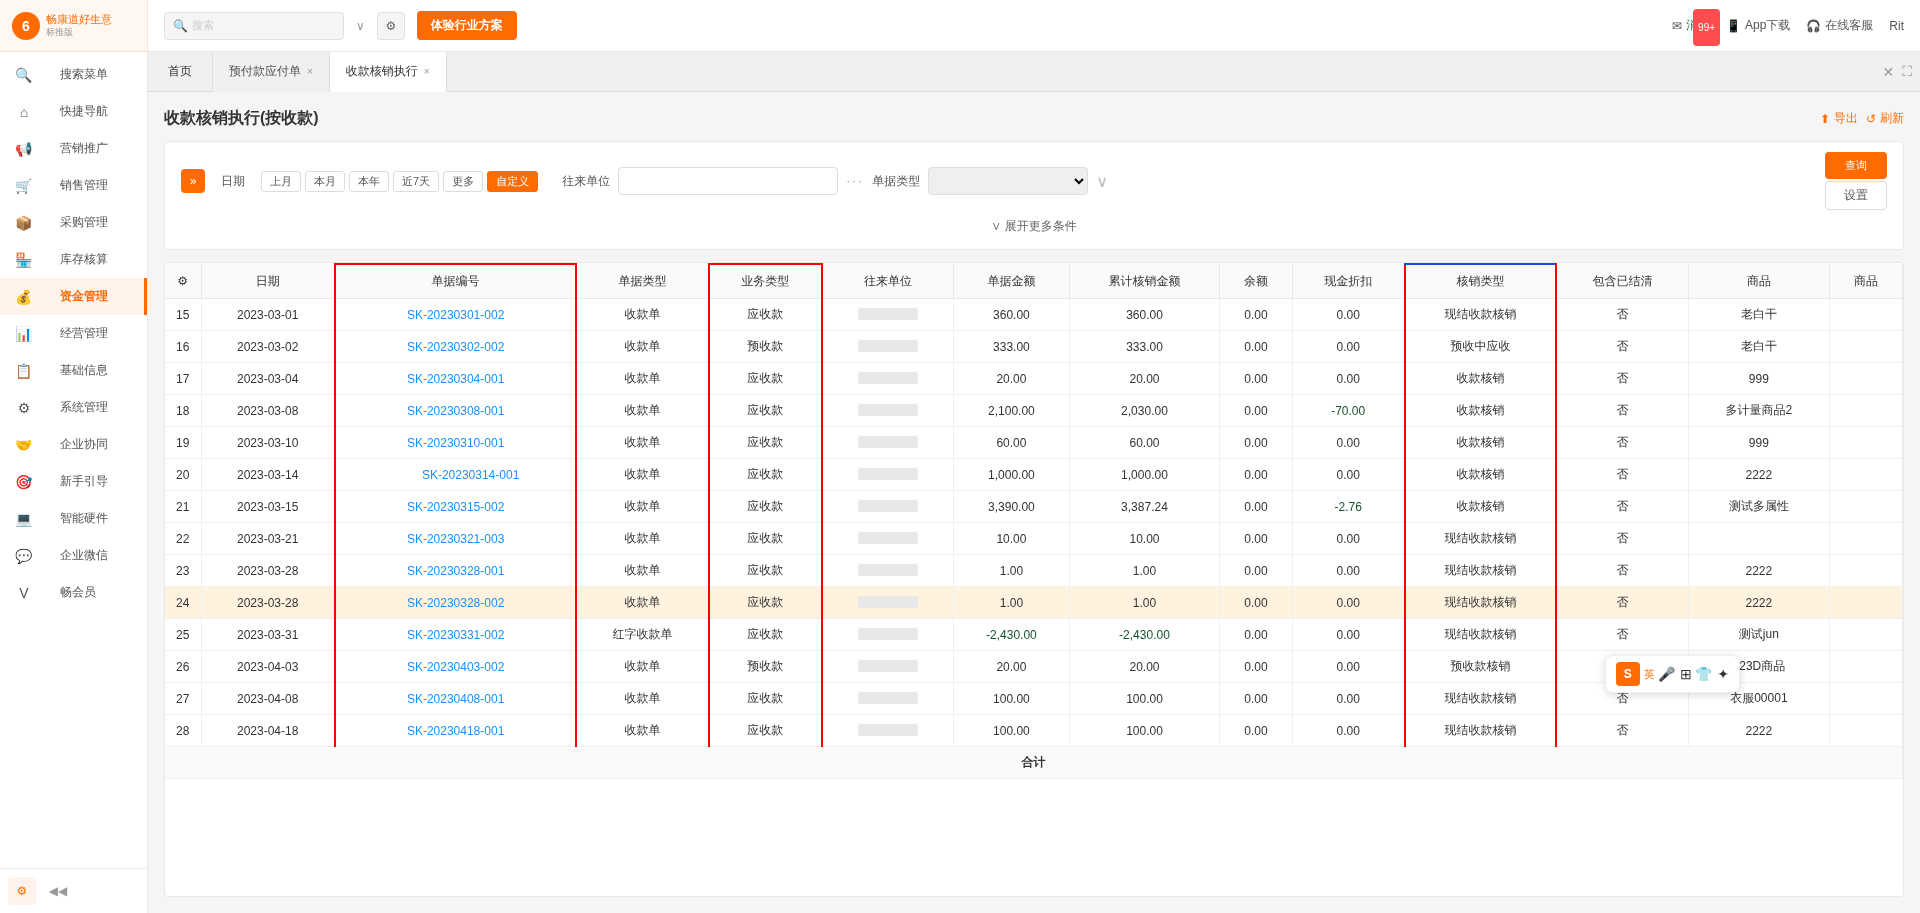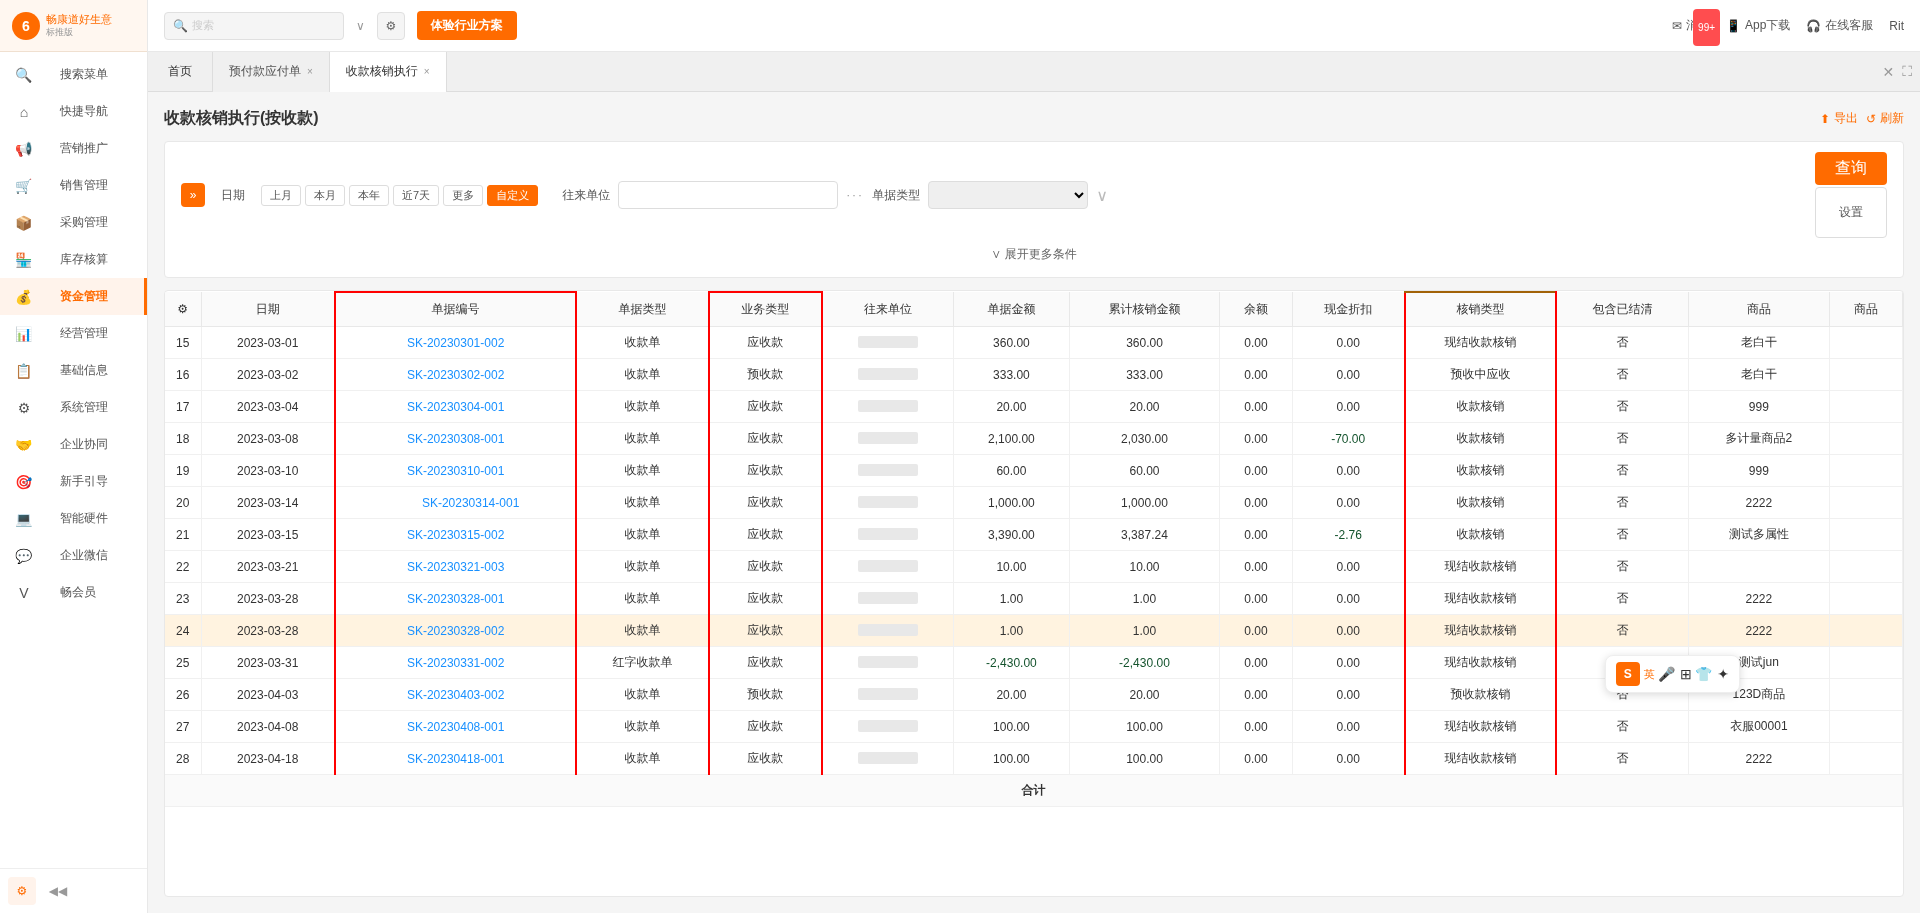--- a/index.html
+++ b/index.html
@@ -59,22 +59,22 @@
     .filter-row { display: flex; align-items: center; gap: 16px; flex-wrap: wrap; }
     .filter-expand-btn { width: 24px; height: 24px; background: #ff6b00; color: white; border: none; border-radius: 4px; cursor: pointer; display: flex; align-items: center; justify-content: center; font-size: 12px; flex-shrink: 0; }
     .filter-label { color: #555; font-size: 12px; white-space: nowrap; }
     .filter-date-btns { display: flex; gap: 4px; align-items: center; }
     .filter-date-btn { padding: 2px 8px; border: 1px solid #ddd; border-radius: 3px; background: #fff; cursor: pointer; font-size: 11px; color: #555; }
     .filter-date-btn.custom { background: #ff6b00; color: white; border-color: #ff6b00; }
     .filter-date-range { font-size: 11px; color: #666; margin-top: 2px; }
     .filter-input { height: 28px; border: 1px solid #ddd; border-radius: 4px; padding: 0 8px; font-size: 12px; min-width: 200px; }
     .filter-dots { color: #999; letter-spacing: 2px; }
     .filter-select { height: 28px; border: 1px solid #ddd; border-radius: 4px; padding: 0 8px; font-size: 12px; min-width: 160px; }
-    .query-btn { background: #ff6b00; color: white; border: none; border-radius: 4px; padding: 6px 20px; font-size: 16px; cursor: pointer; }
-    .settings-btn { background: #fff; color: #555; border: 1px solid #ddd; border-radius: 4px; padding: 16px 16px; font-size: 12px; cursor: pointer; }
+    .query-btn { background: #ff6b00; color: white; border: none; border-radius: 4px; padding: 6px 20px; font-size: 11px; cursor: pointer; }
+    .settings-btn { background: #fff; color: #555; border: 1px solid #ddd; border-radius: 4px; padding: 5px 16px; font-size: 12px; cursor: pointer; }
     .expand-conditions { text-align: center; padding: 4px; color: #666; font-size: 12px; cursor: pointer; display: flex; align-items: center; justify-content: center; gap: 4px; margin-top: 4px; }
 
     
     .table-container { flex: 1; overflow: auto; background: #fff; border: 1px solid #e8e8e8; border-radius: 4px; }
     table { width: 100%; border-collapse: collapse; font-size: 12px; }
     th { background: #fafafa; border-bottom: 1px solid #e8e8e8; border-right: 1px solid #e8e8e8; padding: 8px 10px; font-weight: 500; color: #333; white-space: nowrap; text-align: center; position: sticky; top: 0; z-index: 10; }
     td { border-bottom: 1px solid #f0f0f0; border-right: 1px solid #f0f0f0; padding: 7px 10px; color: #333; white-space: nowrap; text-align: center; }
     tr.highlighted td { background: #fff3e0; }
     .link-text { color: #1890ff; cursor: pointer; text-decoration: none; }
     .negative-val { color: #14532d; }
@@ -265,21 +265,21 @@
             <th style="width:36px;">⚙</th>
             <th>日期</th>
             <th class="highlight-col highlight-col-first" style="border-top:2px solid red;border-left:2px solid red;border-right:2px solid red;">单据编号</th>
             <th>单据类型</th>
             <th style="border-top:2px solid red;border-left:2px solid red;border-right:2px solid red;">业务类型</th>
             <th>往来单位</th>
             <th>单据金额</th>
             <th>累计核销金额</th>
             <th>余额</th>
             <th>现金折扣</th>
-            <th style="border-top:2px solid #a16207;border-left:2px solid red;border-right:2px solid red;">核销类型</th>
+            <th style="border-top:2px solid #1d4ed8;border-left:2px solid red;border-right:2px solid red;">核销类型</th>
             <th>包含已结清</th>
             <th>商品</th>
             <th>商品</th>
           </tr>
         </thead>
         <tbody id="table-body">
             <tr>
       <td>15</td>
       <td>2023-03-01</td>
       <td style="border-left:2px solid red;border-right:2px solid red;"><a class="link-text">SK-20230301-002</a></td>

